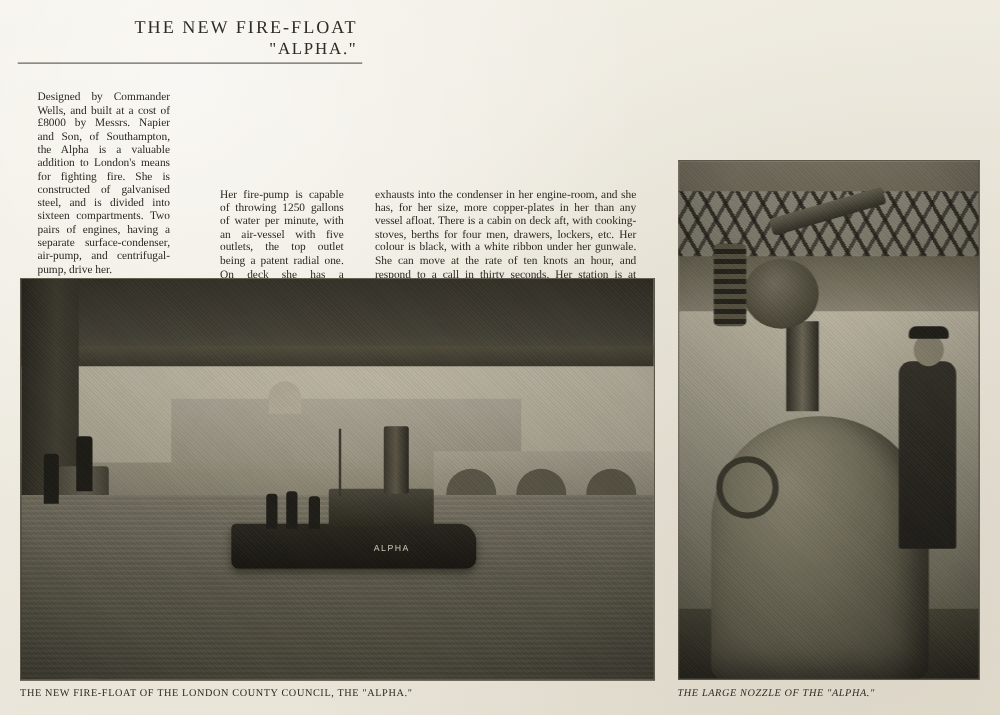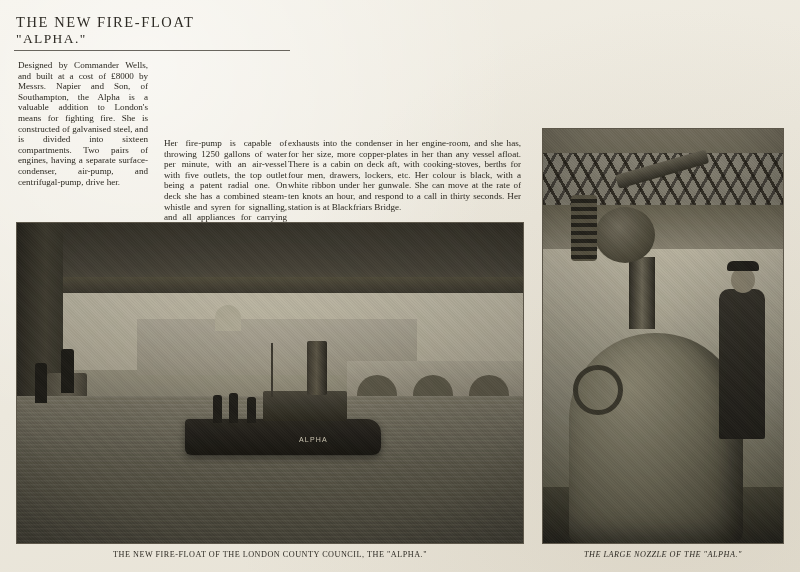--- a/index.html
+++ b/index.html
@@ -36,21 +36,21 @@
     position: relative;
     z-index: 2;
   }
 
   
   .headline {
     position: absolute;
     left: 16px;
     top: 14px;
     width: 270px;
-    text-align: left;
+    text-align: right;
     color: #2e2b25;
   }
   .headline .l1 {
     font-size: 14.5px;
     letter-spacing: 1.6px;
     line-height: 17px;
     white-space: nowrap;
   }
   .headline .l2 {
     font-size: 13.5px;
@@ -71,21 +71,21 @@
   .col {
     position: absolute;
     color: #2b2820;
     font-size: 9.1px;
     line-height: 10.6px;
     text-align: justify;
     text-justify: inter-word;
     -webkit-hyphens: auto;
     hyphens: auto;
   }
-  .col p { margin: 4px; }
+  .col p { margin: 16px; }
   .col-1 {
     left: 14px;
     top: 56px;
     width: 138px;
   }
   .col-2 {
     left: 160px;
     top: 134px;
     width: 131px;
   }
@@ -113,21 +113,20 @@
     left: 542px;
     top: 128px;
     width: 242px;
     height: 416px;
   }
   .caption {
     position: absolute;
     color: #2e2b24;
     font-size: 8.2px;
     letter-spacing: 0.5px;
-    text-align: center;
   }
   .cap-left {
     left: 16px;
     top: 550px;
     width: 508px;
   }
   .cap-right {
     left: 542px;
     top: 550px;
     width: 242px;

